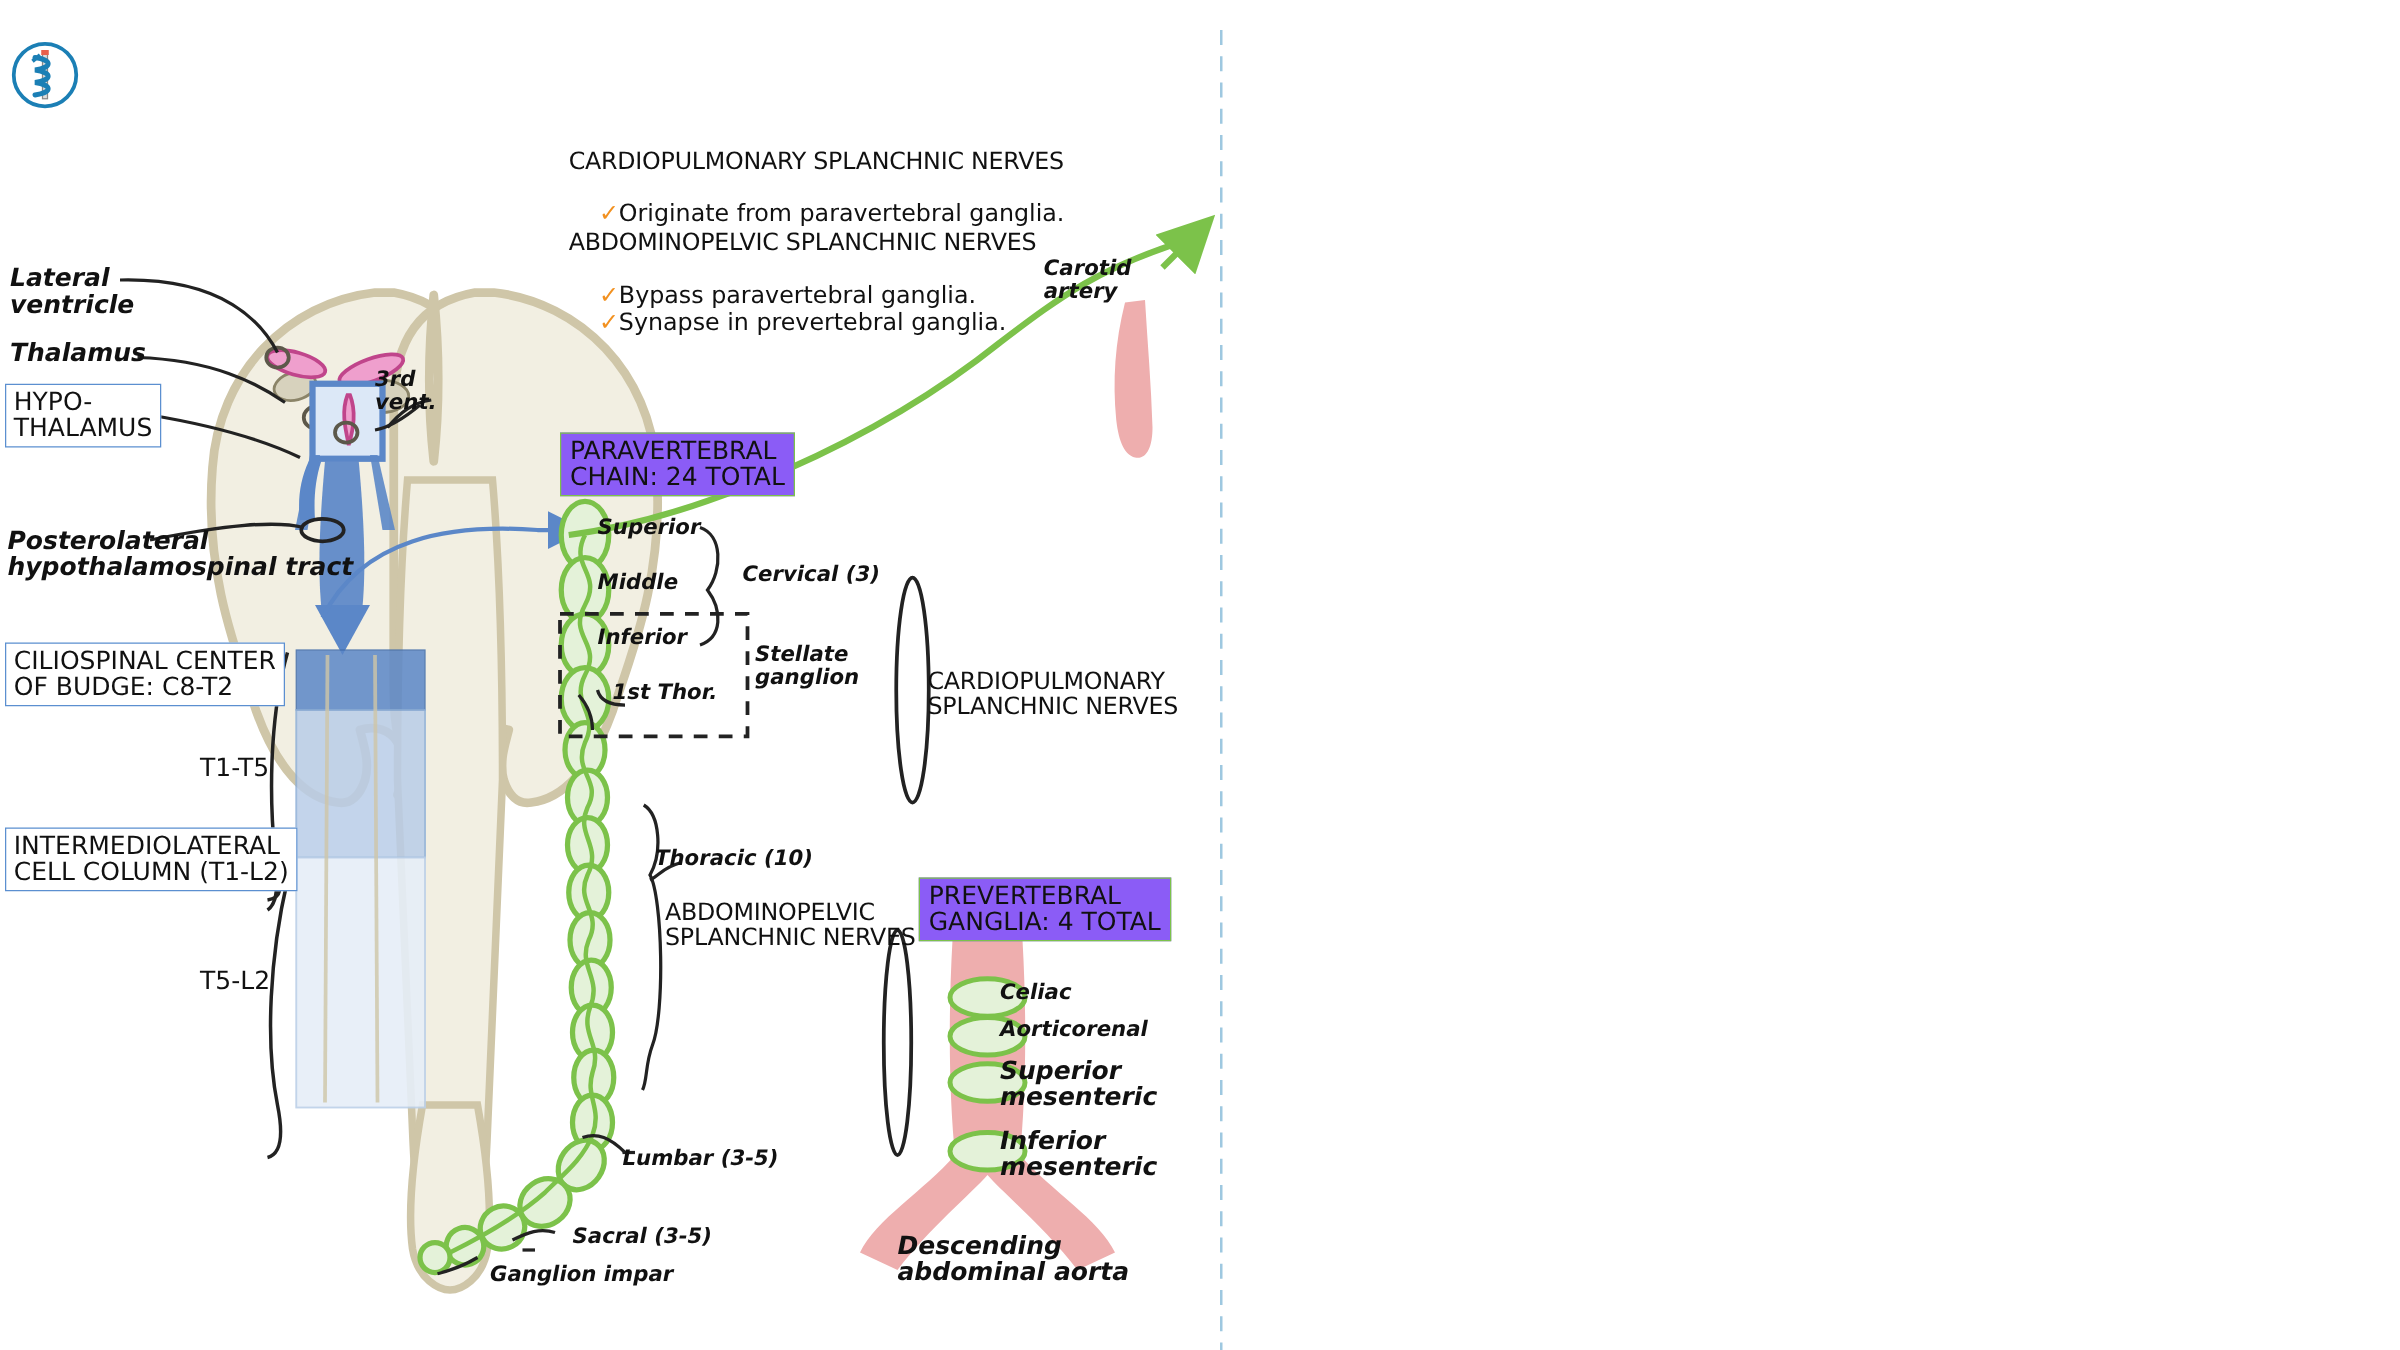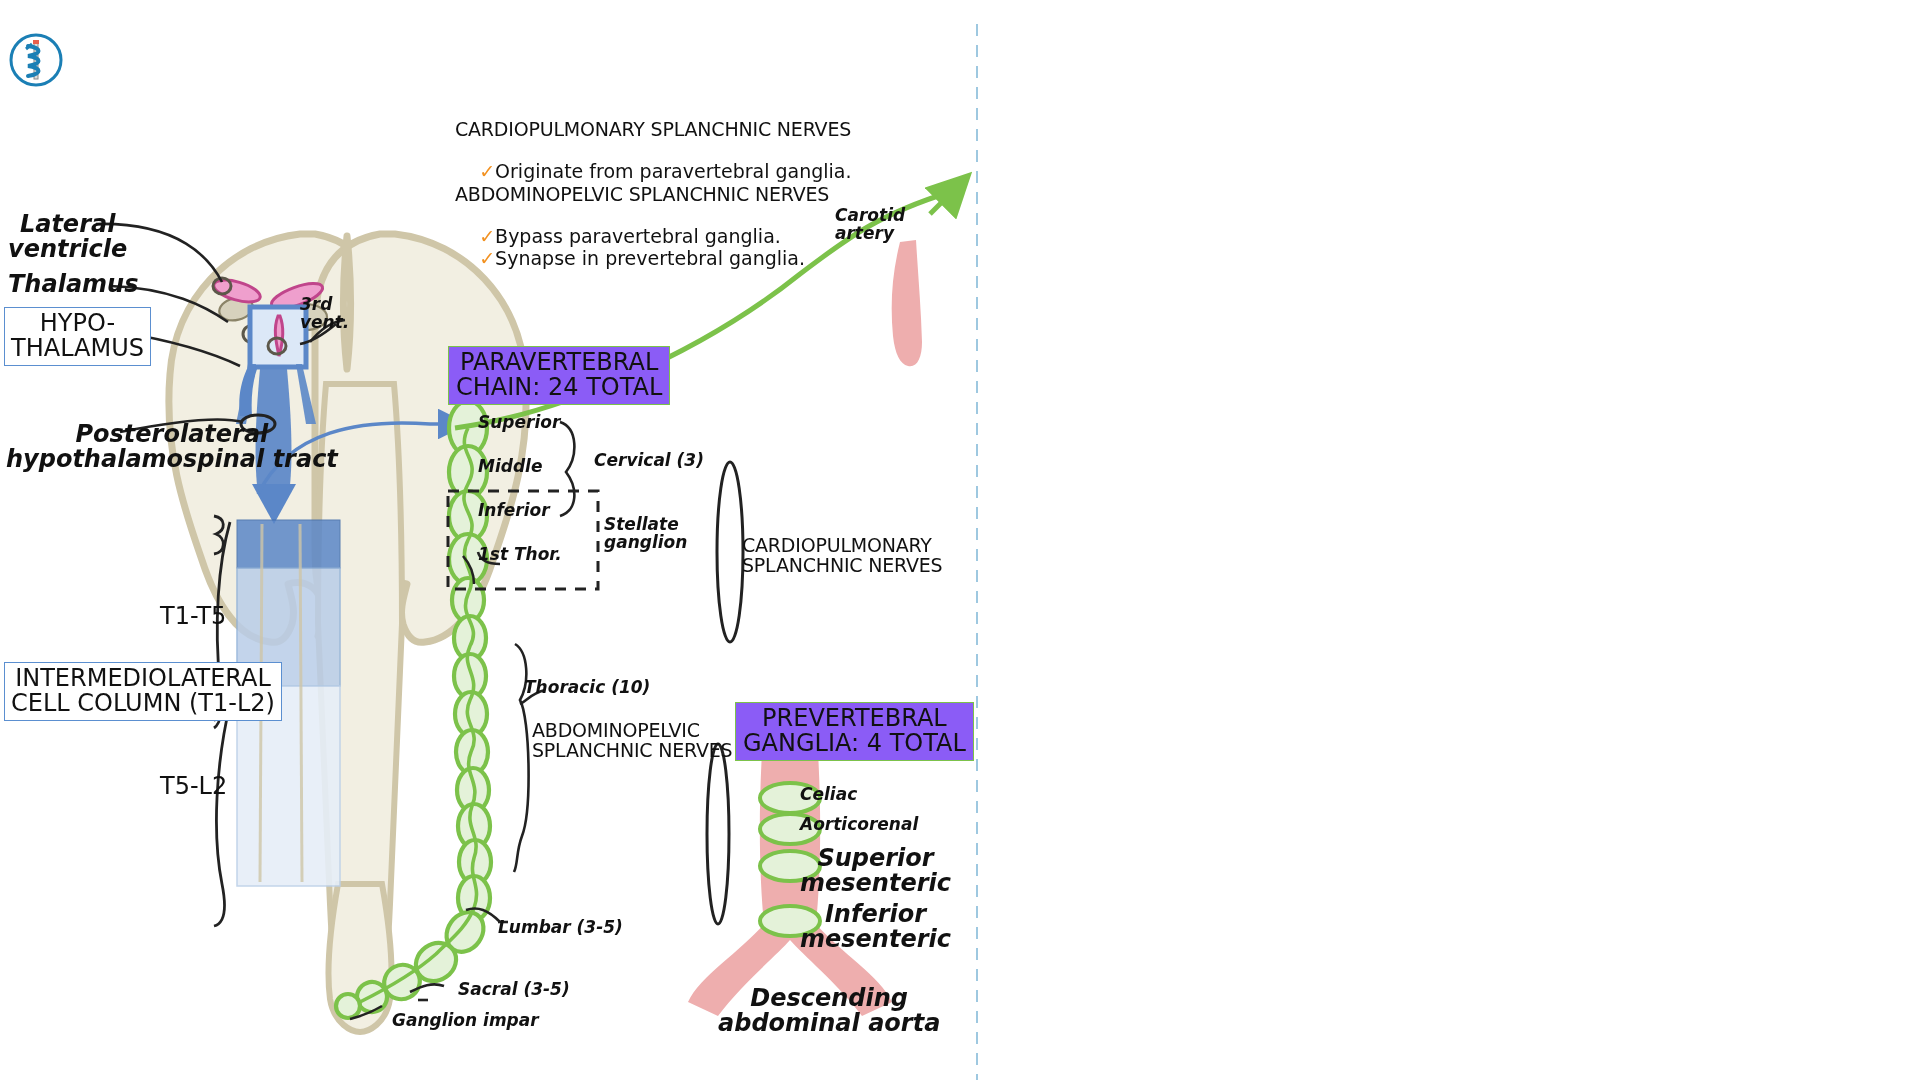--- a/index.html
+++ b/index.html
@@ -7,21 +7,21 @@
        font-family:"DejaVu Sans","Liberation Sans",sans-serif;color:#111;}
   #stage{position:absolute;left:0;top:0;width:1920px;height:1080px;margin-top:24px;}
   svg.art{position:absolute;left:0;top:0;width:1920px;height:1080px;overflow:visible;}
   .lbl{position:absolute;white-space:pre;line-height:1.04;}
   .ital{font-style:italic;font-weight:bold;}
   .caps{letter-spacing:-0.2px;}
   .boxblue{border:1.5px solid #5b8fd0;background:#fff;padding:3px 6px 4px 6px;}
   .boxgreen{border:1.6px solid #7cc24a;background:#8b5cf6;padding:3px 7px 4px 7px;}
   .chk{color:#f29120;font-weight:bold;}
   .t-md{font-size:19px;}
-  .t-lg{font-size:24px;text-align:center;}
+  .t-lg{font-size:20px;}
   .t-xl{font-size:17px;}
   .nowrapc{display:block;}
 </style>
 </head>
 <body>
 
 <div id="stage">
 
   <svg class="art" viewBox="0 0 1920 1080">
     <defs>
@@ -206,30 +206,31 @@
   <div class="lbl t-md" style="left:455px;top:183px;">
     <span class="chk">✓</span><span>Bypass paravertebral ganglia.</span>
   </div>
 
   <div class="lbl t-lg ital" style="left:8px;top:188px;"><span class="nowrapc">Lateral</span><span class="nowrapc">ventricle</span></div>
   <div class="lbl t-lg ital" style="left:8px;top:248px;">Thalamus</div>
   <div class="lbl t-lg boxblue" style="left:4px;top:283px;"><span class="nowrapc">HYPO-</span><span class="nowrapc">THALAMUS</span></div>
   <div class="lbl t-xl ital" style="left:300px;top:272px;font-weight:bold;"><span class="nowrapc">3rd</span><span class="nowrapc">vent.</span></div>
 
   <div class="lbl t-lg ital" style="left:6px;top:398px;"><span class="nowrapc">Posterolateral</span><span class="nowrapc">hypothalamospinal tract</span></div>
+  <div class="lbl t-lg boxblue" style="left:4px;top:490px;"><span class="nowrapc">CILIOSPINAL CENTER</span><span class="nowrapc">OF BUDGE: C8-T2</span></div>
   <div class="lbl t-lg" style="left:160px;top:580px;">T1-T5</div>
   <div class="lbl t-lg boxblue" style="left:4px;top:638px;"><span class="nowrapc">INTERMEDIOLATERAL</span><span class="nowrapc">CELL COLUMN (T1-L2)</span></div>
   <div class="lbl t-lg" style="left:160px;top:750px;">T5-L2</div>
 
   <div class="lbl t-lg boxgreen" style="left:448px;top:322px;"><span class="nowrapc">PARAVERTEBRAL</span><span class="nowrapc">CHAIN: 24 TOTAL</span></div>
 
   <div class="lbl t-xl ital" style="left:478px;top:390px;">Superior</div>
   <div class="lbl t-xl ital" style="left:478px;top:434px;">Middle</div>
   <div class="lbl t-xl ital" style="left:478px;top:478px;">Inferior</div>
-  <div class="lbl t-xl ital" style="left:478px;top:522px;font-style:italic;">1st Thor.</div>
+  <div class="lbl t-xl ital" style="left:490px;top:522px;font-style:italic;">1st Thor.</div>
 
   <div class="lbl t-xl ital" style="left:594px;top:428px;">Cervical (3)</div>
   <div class="lbl t-xl ital" style="left:604px;top:492px;"><span class="nowrapc">Stellate</span><span class="nowrapc">ganglion</span></div>
   <div class="lbl t-xl ital" style="left:524px;top:655px;">Thoracic (10)</div>
   <div class="lbl t-xl ital" style="left:498px;top:895px;">Lumbar (3-5)</div>
   <div class="lbl t-xl ital" style="left:458px;top:957px;">Sacral (3-5)</div>
   <div class="lbl t-xl ital" style="left:392px;top:988px;">Ganglion impar</div>
 
   <div class="lbl t-md caps" style="left:742px;top:512px;"><span class="nowrapc">CARDIOPULMONARY</span><span class="nowrapc">SPLANCHNIC NERVES</span></div>
   <div class="lbl t-md caps" style="left:532px;top:697px;"><span class="nowrapc">ABDOMINOPELVIC</span><span class="nowrapc">SPLANCHNIC NERVES</span></div>

